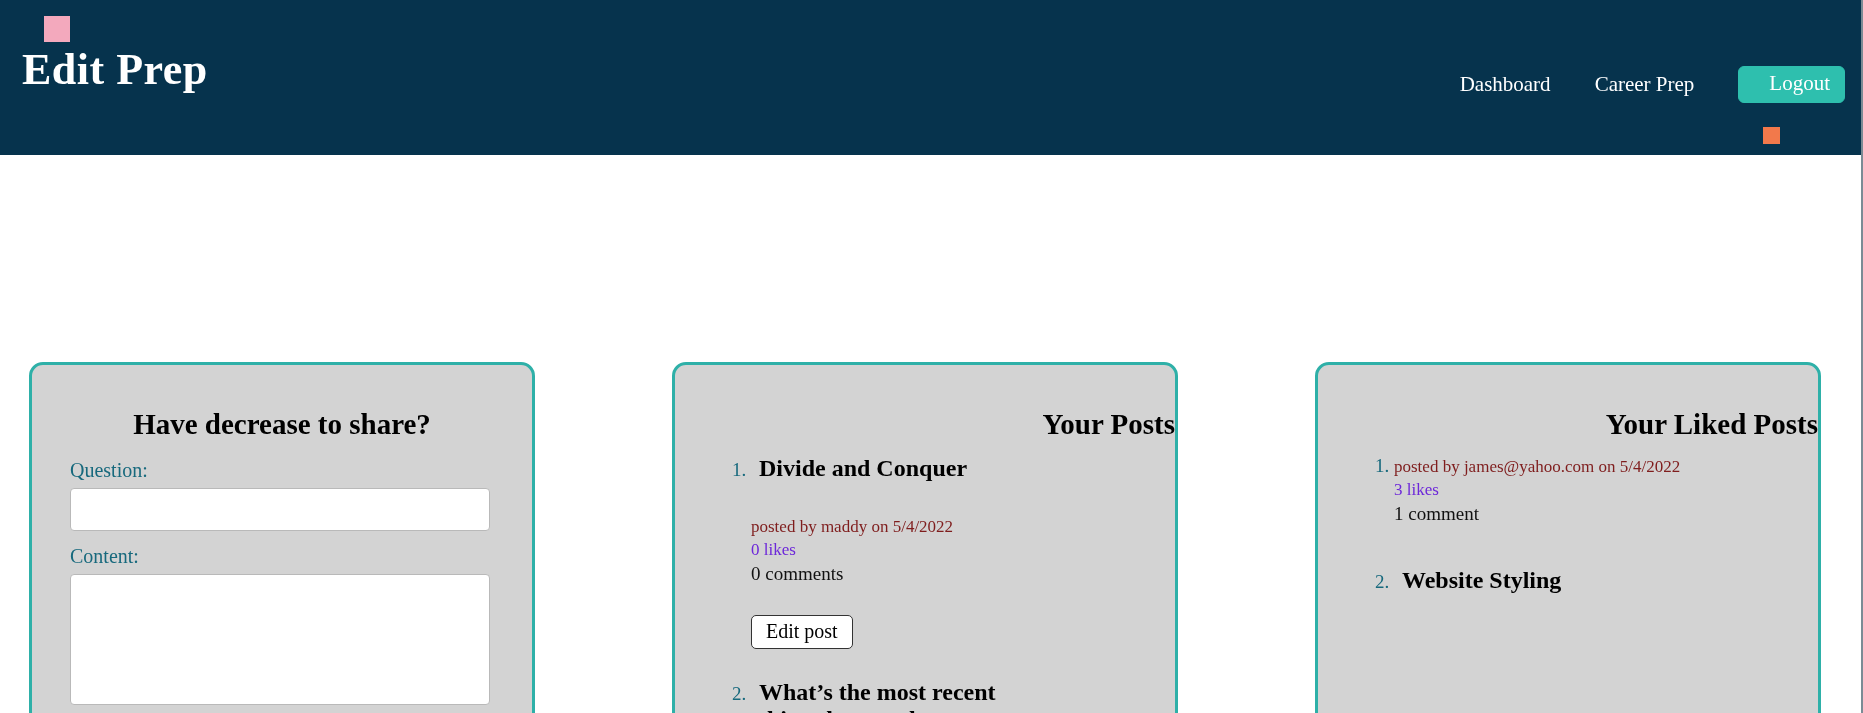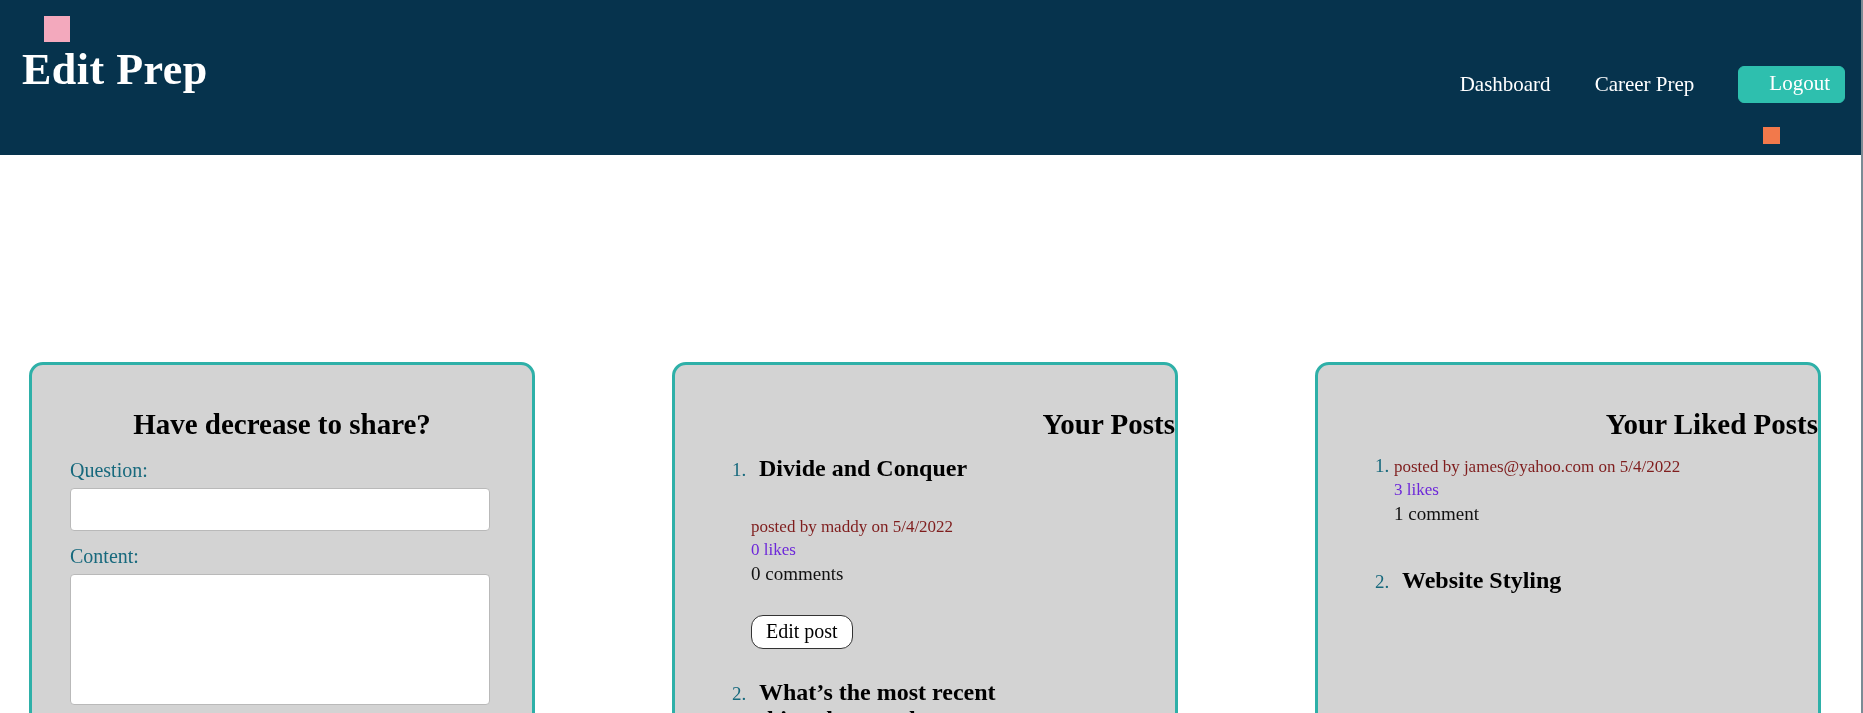--- a/index.html
+++ b/index.html
@@ -186,21 +186,21 @@
     font-size: 19px;
     color: #111;
     margin: 0 0 12px 0;
   }
   .edit-btn {
     font-family: "Liberation Serif", serif;
     font-size: 20px;
     color: #000;
     background: #ffffff;
     border: 1px solid #333;
-    border-radius: 12px;
+    border-radius: 5px;
     padding: 5px 14px 7px 14px;
     cursor: pointer;
     margin: 18px 0 22px 0;
     line-height: 1;
   }
   .liked-gap { height: 22px; }
 </style>
 </head>
 <body>
 

